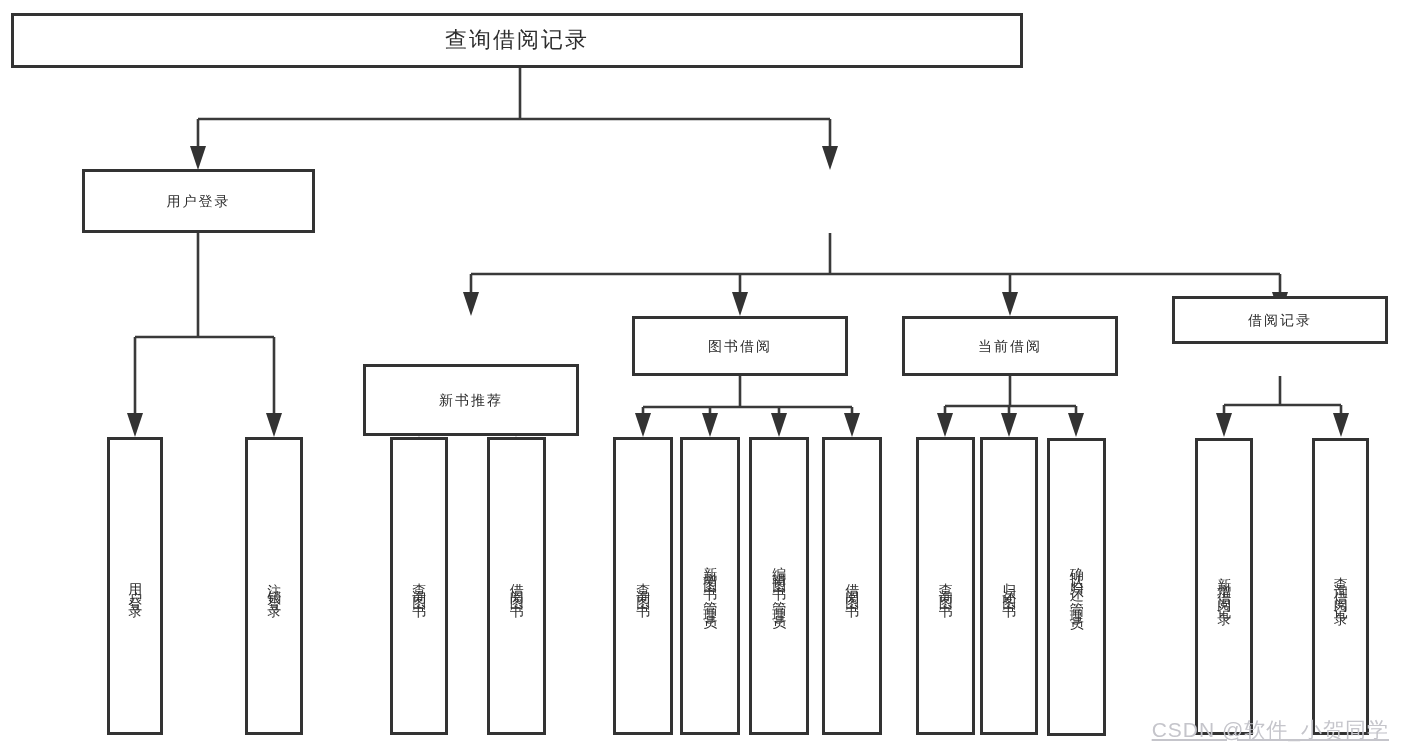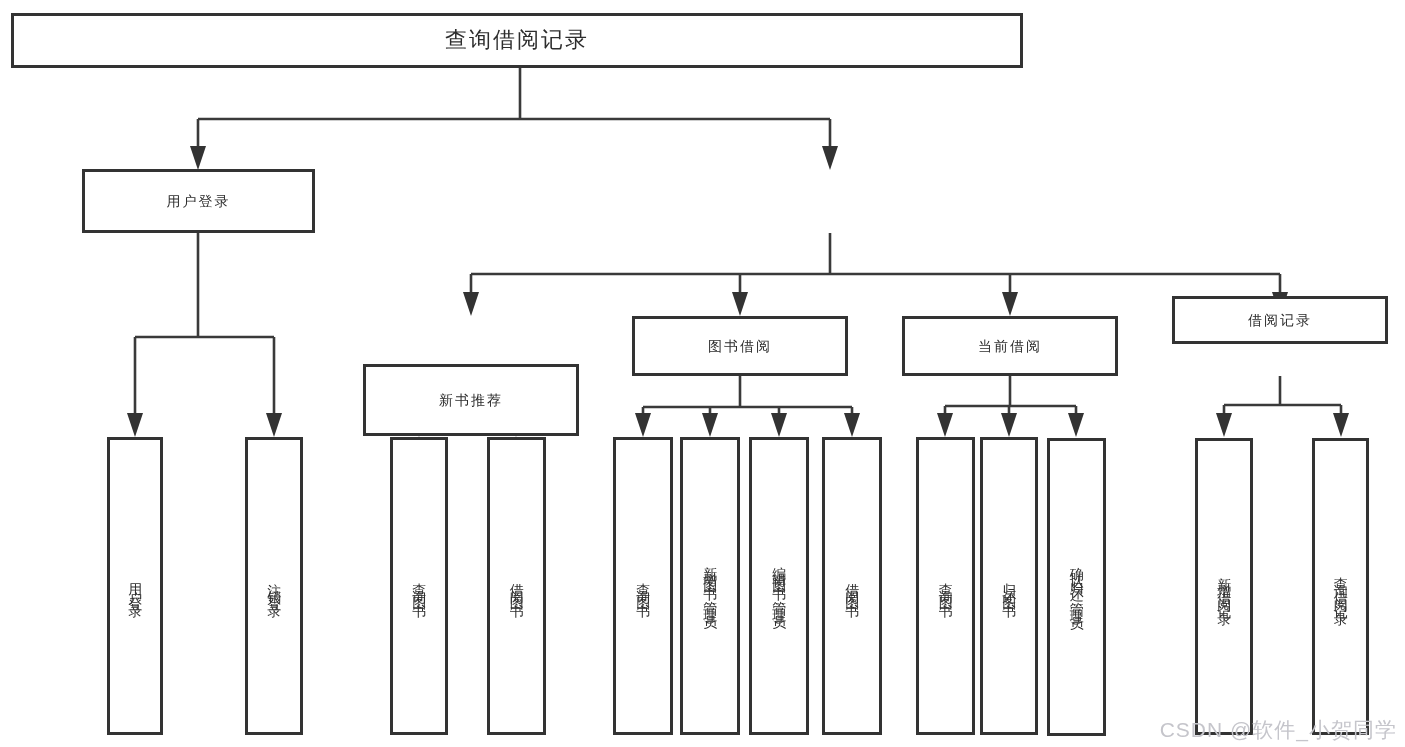--- a/index.html
+++ b/index.html
@@ -49,26 +49,27 @@
   }
   .node.vert .lbl{
     writing-mode:vertical-rl;
     letter-spacing:7px;
     white-space:normal;
     line-height:1.1;
   }
   .watermark{
     position:absolute;
     top:716px;
-    right:8px;
+    right:16px;
     font-size:21px;
     color:var(--watermark);
     letter-spacing:1px;
     white-space:nowrap;
     z-index:5;
+    text-decoration:underline;
   }
 </style>
 </head>
 <body>
 
 <div class="stage">
 
   <svg class="connector-layer" width="1405" height="747" viewBox="0 0 1405 747" xmlns="http://www.w3.org/2000/svg">
     <g stroke="#3a3a3a" stroke-width="2.6" fill="none">
 

